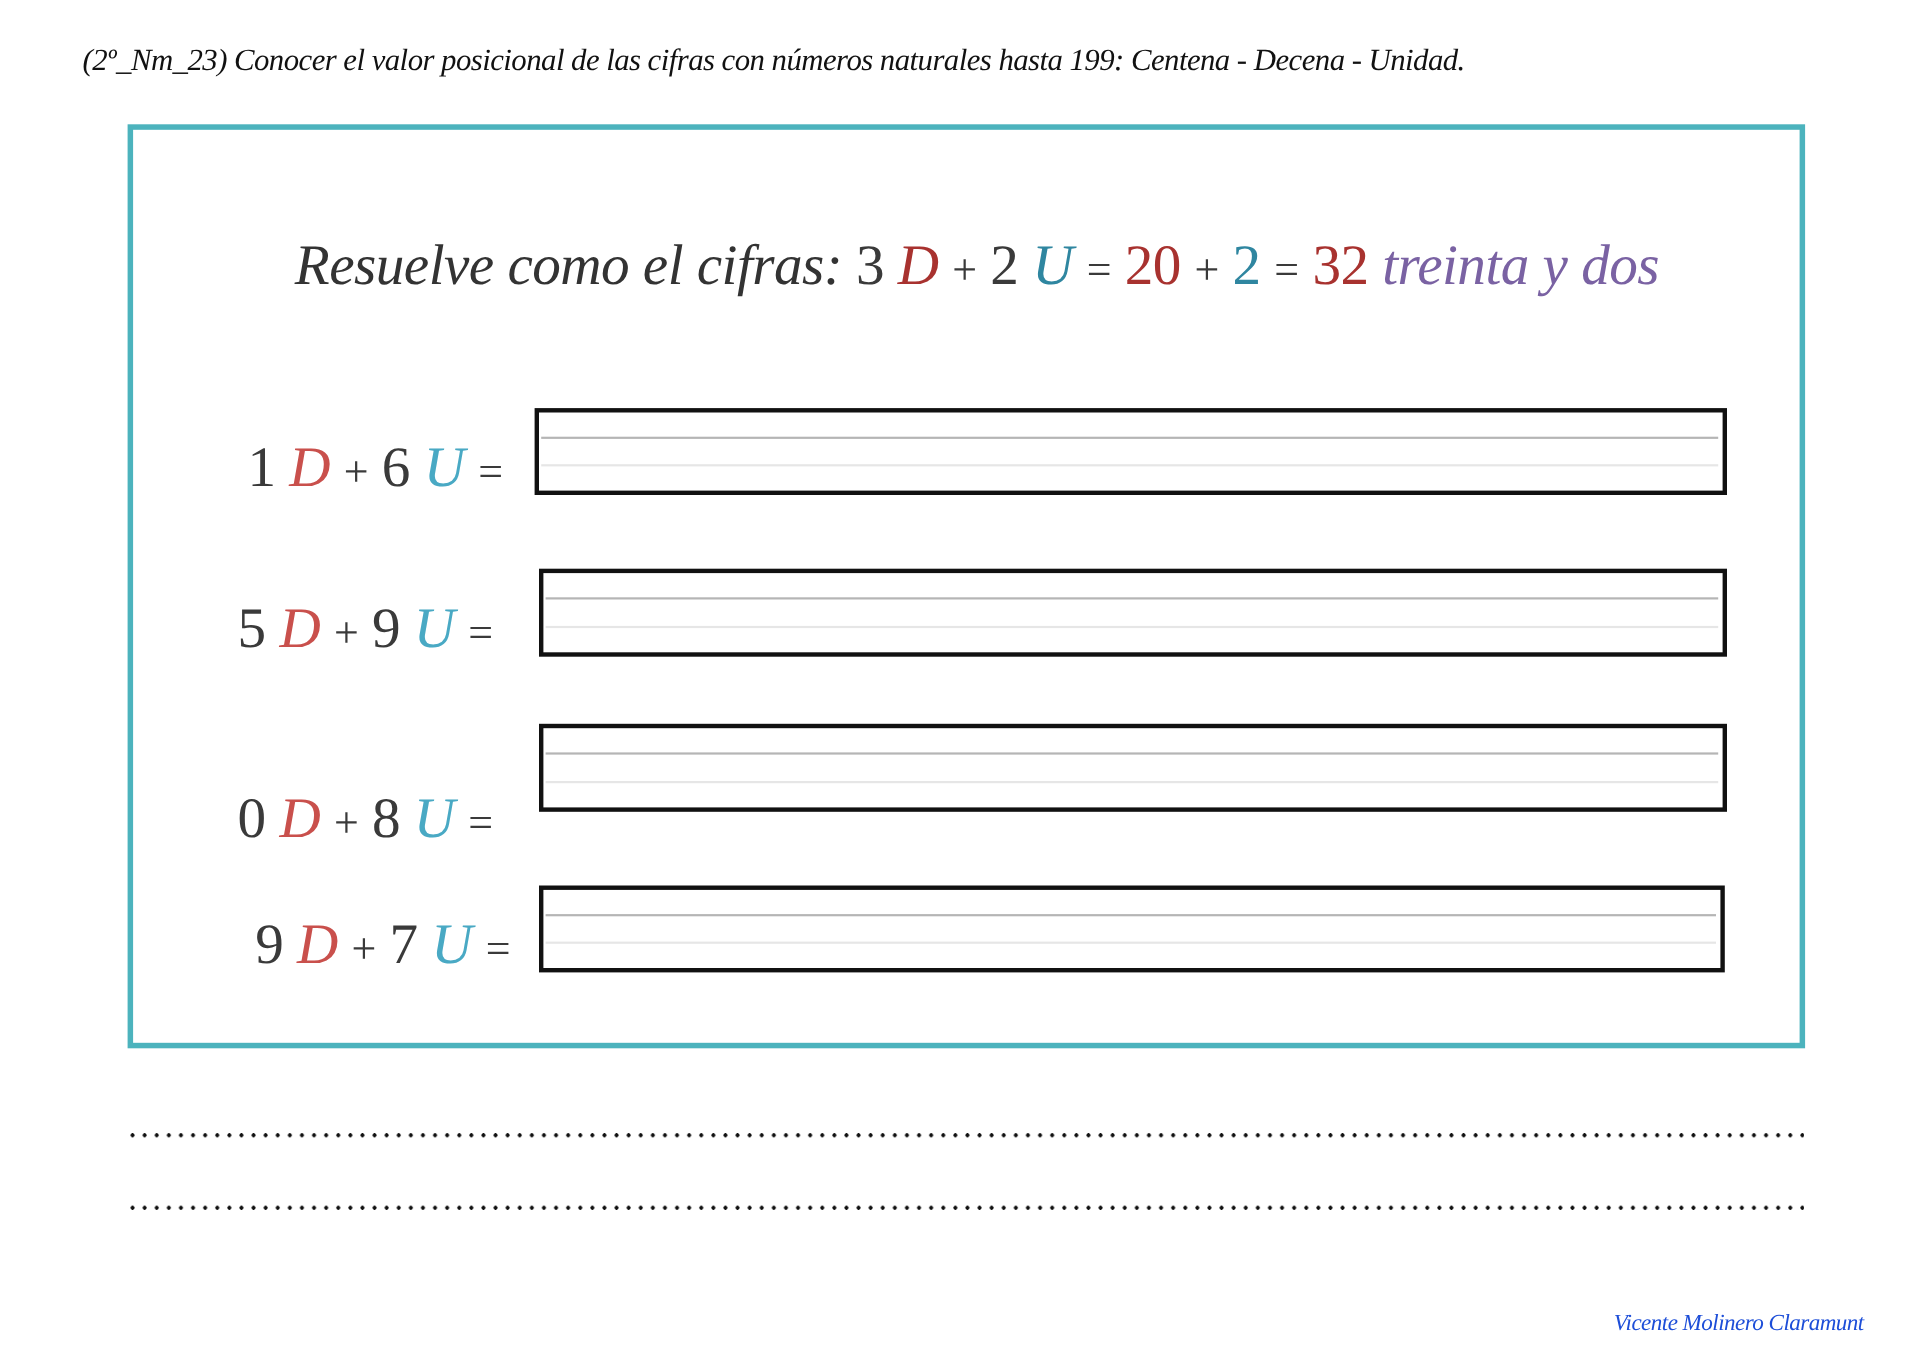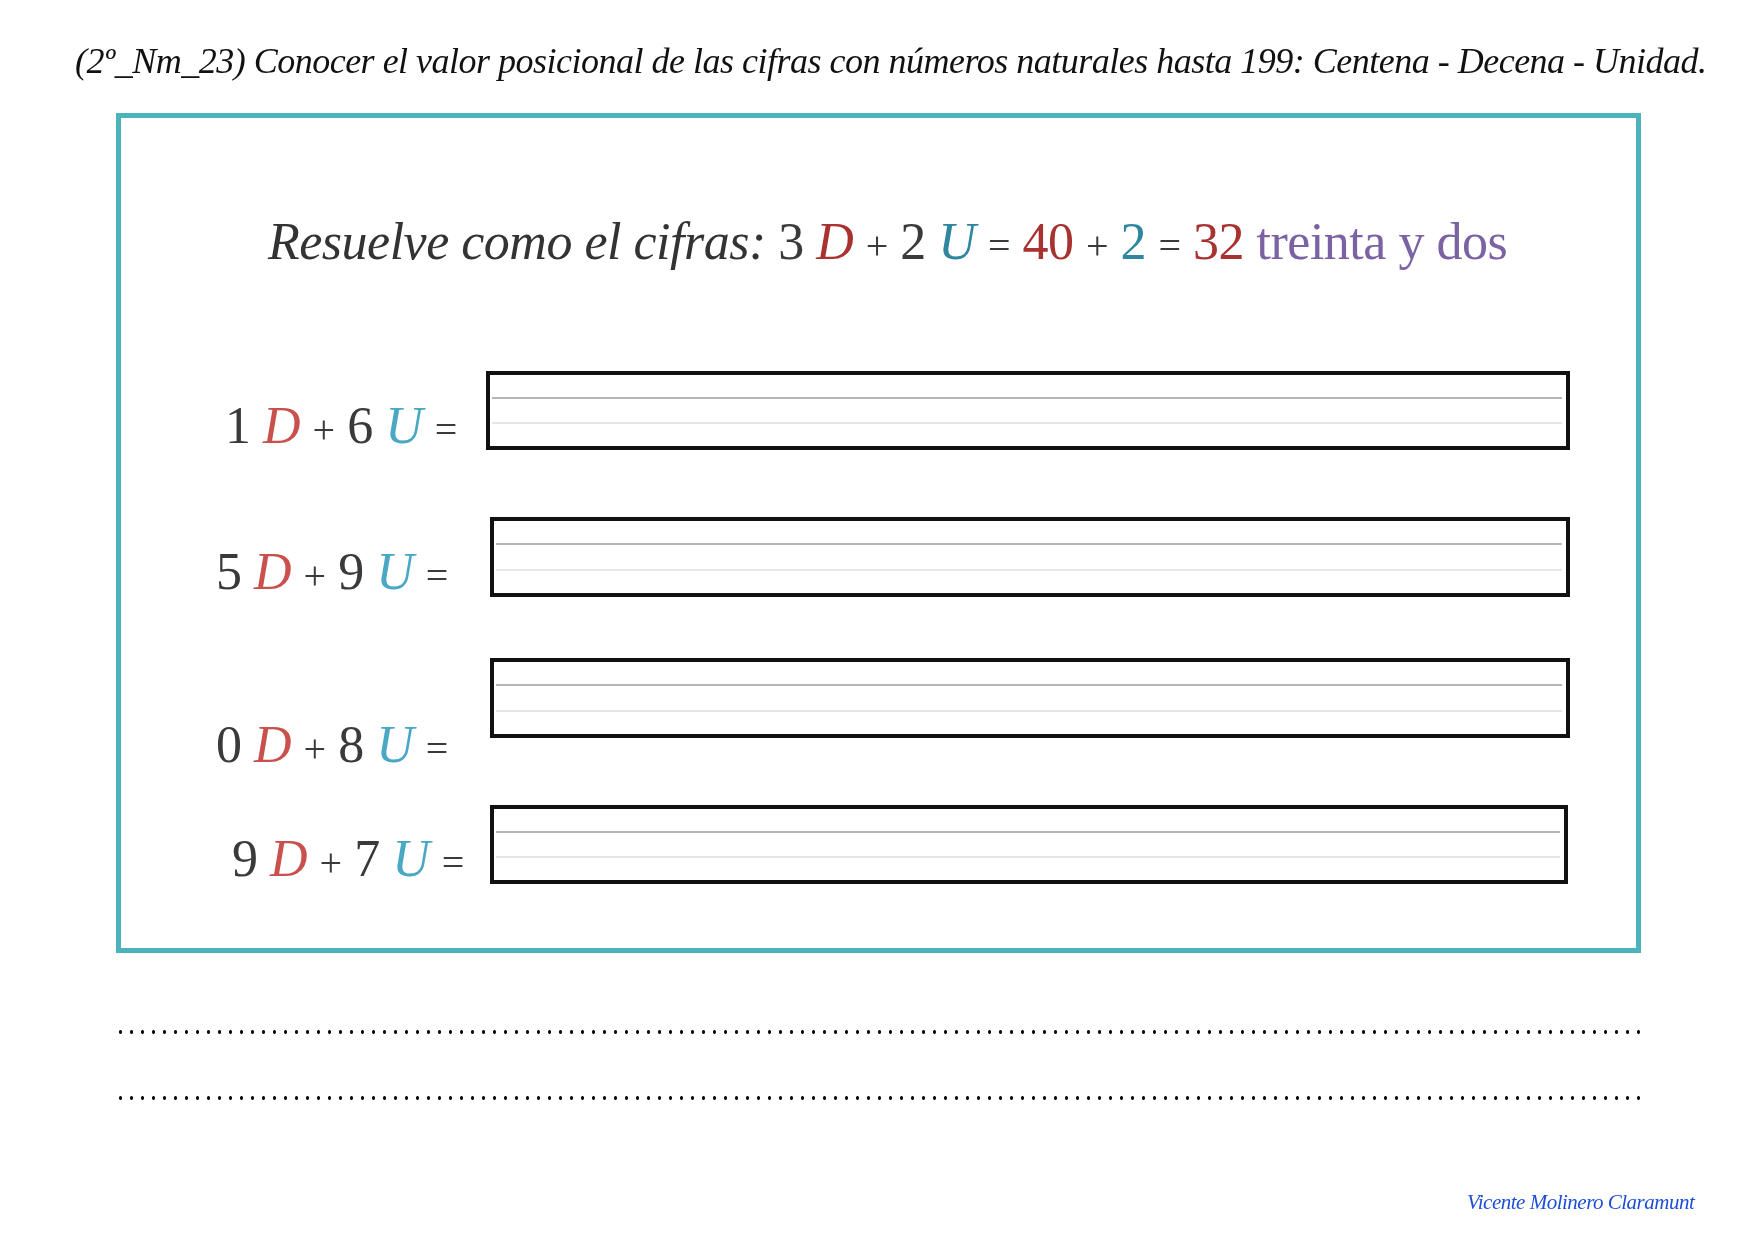--- a/index.html
+++ b/index.html
@@ -13,21 +13,21 @@
     position: relative;
     overflow: hidden;
     font-family: "DejaVu Serif", serif;
   }
   .page-title {
     position: absolute;
     left: 75px;
     top: 40px;
     font-family: "Liberation Serif", serif;
     font-style: italic;
-    font-size: 36px;
+    font-size: 28px;
     color: #111111;
     letter-spacing: -0.5px;
     white-space: nowrap;
   }
   .frame {
     position: absolute;
     left: 116px;
     top: 113px;
     width: 1515px;
     height: 830px;
@@ -44,21 +44,21 @@
     color: #3a3a3a;
     letter-spacing: -0.5px;
   }
   .instruction .lead {
     font-style: italic;
     color: #333333;
   }
   .c-dark { color: #3a3a3a; }
   .c-red { color: #a8322f; }
   .c-teal { color: #2f86a0; }
-  .c-purple { color: #7a62a3; }
+  .c-purple { color: #7a62a3; font-style: italic; }
   .c-d-row { color: #c9504c; }
   .c-u-row { color: #49a9c4; }
   .script-letter { font-style: italic; }
 
   .exercise-label {
     position: absolute;
     font-family: "Liberation Serif", serif;
     font-size: 52px;
     color: #333333;
     white-space: nowrap;
@@ -111,21 +111,21 @@
 <div class="frame"></div>
 
 <div class="instruction">
   <span class="lead">Resuelve como el cifras:</span>
   <span class="c-dark">3</span>
   <span class="c-red script-letter">D</span>
   <span class="c-dark" style="font-size:40px">+</span>
   <span class="c-dark">2</span>
   <span class="c-teal script-letter">U</span>
   <span class="c-dark" style="font-size:40px">=</span>
-  <span class="c-red">40</span>
+  <span class="c-red">20</span>
   <span class="c-dark" style="font-size:40px">+</span>
   <span class="c-teal">2</span>
   <span class="c-dark" style="font-size:40px">=</span>
   <span class="c-red">32</span>
   <span class="c-purple">treinta y dos</span>
 </div>
 
 <div class="exercise-label" style="left:225px; top:372px;">
   <span class="c-dark">1</span>
   <span class="c-d-row script-letter">D</span>

